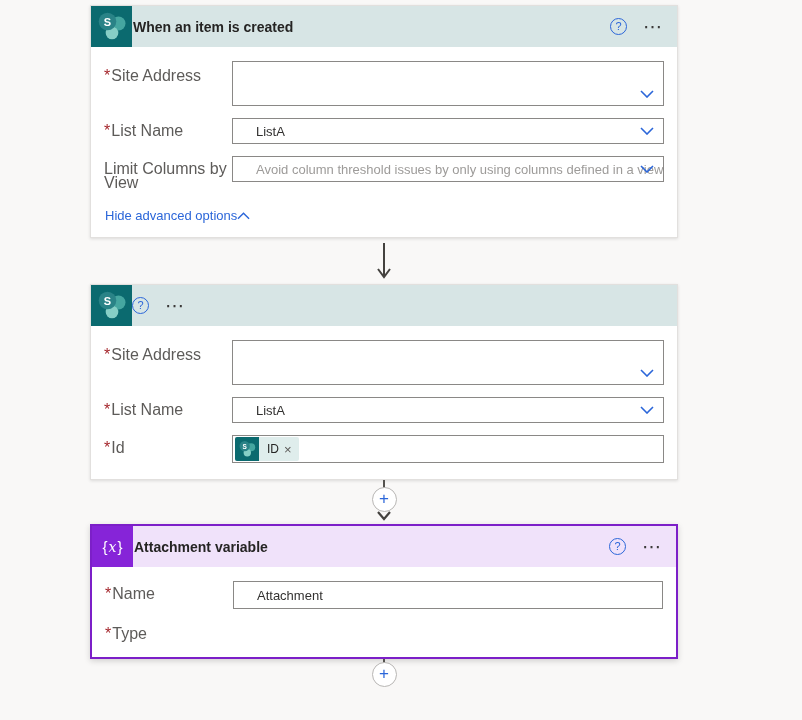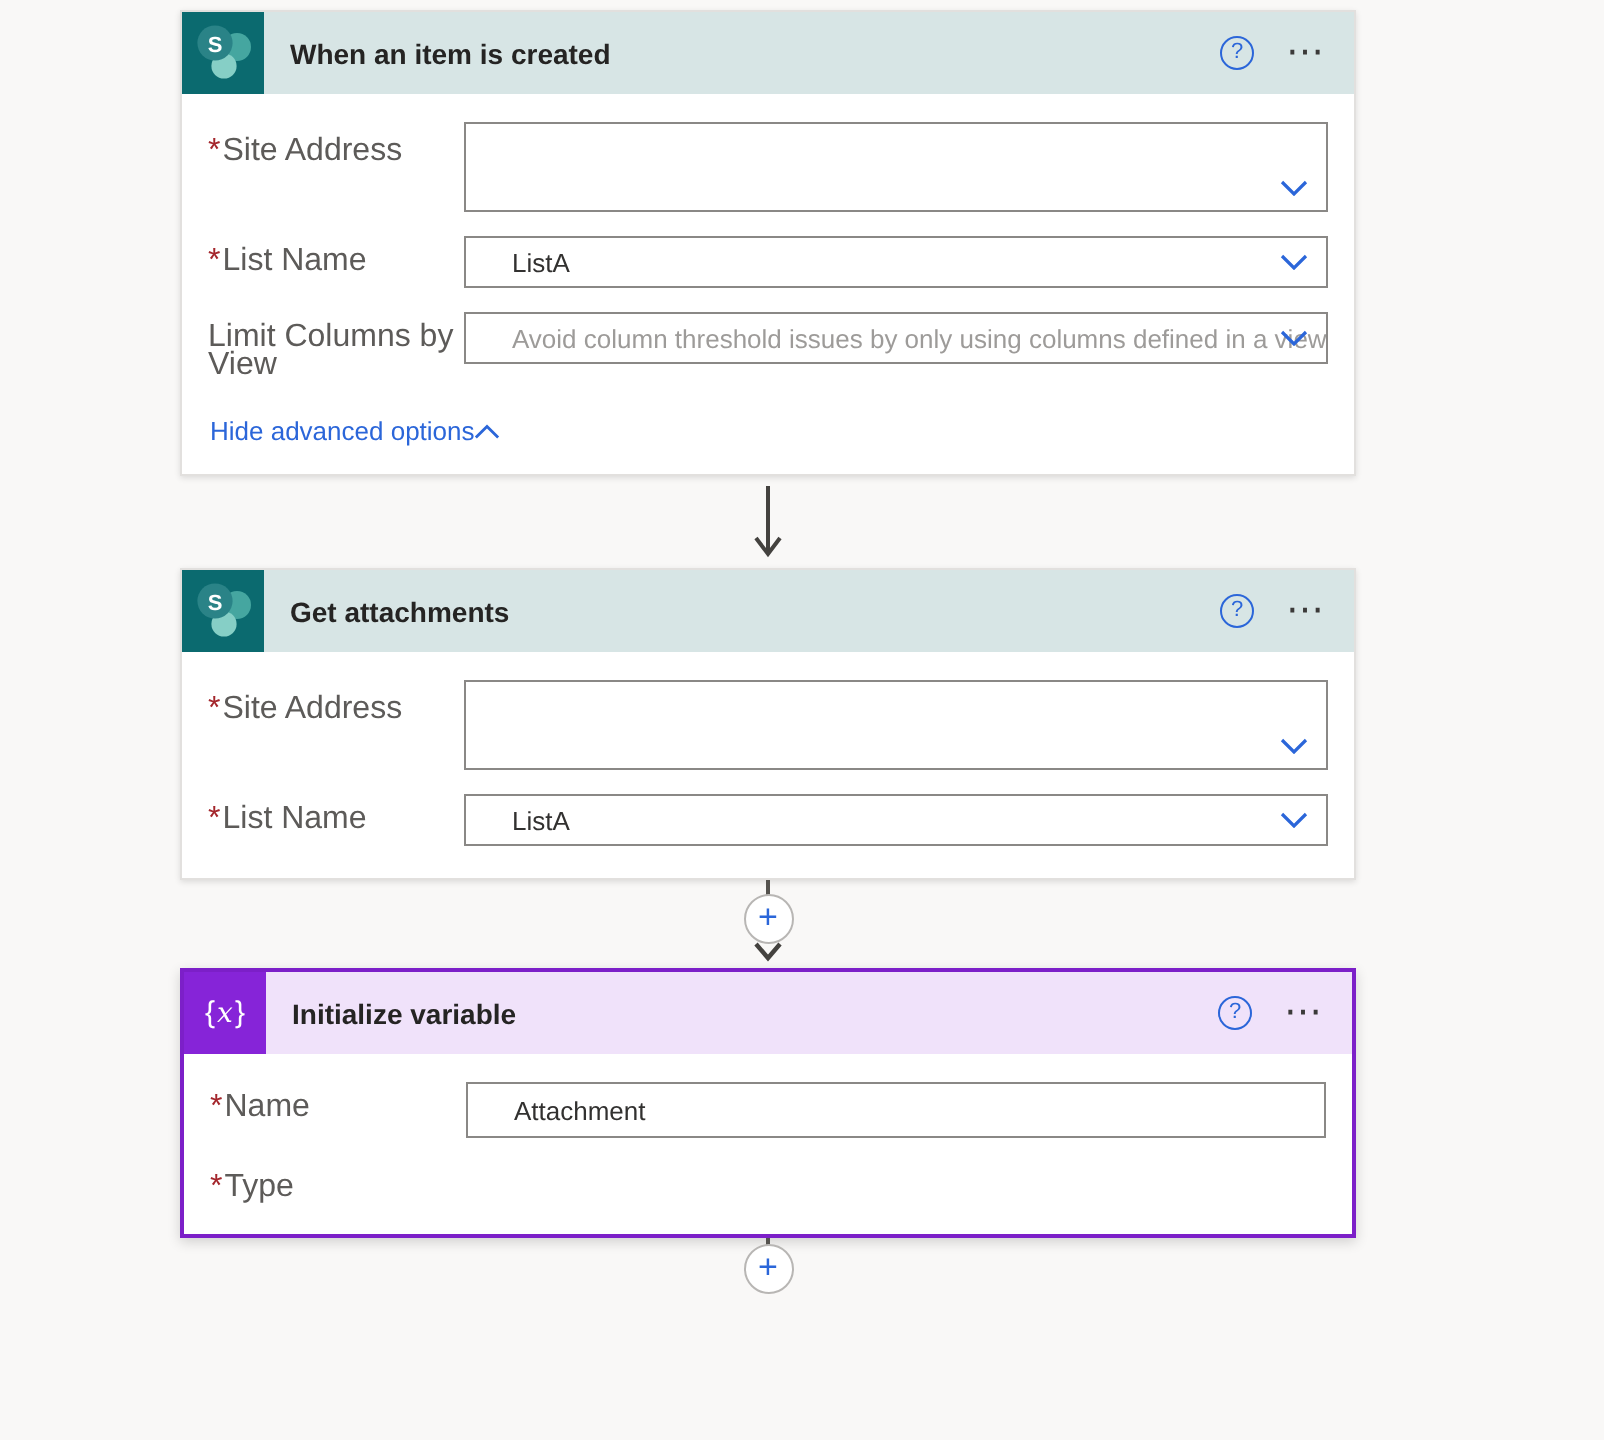--- a/index.html
+++ b/index.html
@@ -25,21 +25,21 @@
   .card.sp .card-header { background:#d7e5e5; }
   .card.var .card-header { background:#f0e2fa; }
   .card-icon {
     width:41px; height:41px; flex:none;
     display:flex; align-items:center; justify-content:center;
   }
   .var-icon-box { width:41px; height:41px; background:#8624d8;
     display:flex; align-items:center; justify-content:center;
     color:#fff; font-size:15px; }
   .var-icon-box .vx { font-family:"DejaVu Serif", serif; font-style:italic; font-size:14px; padding:0 1px; }
-  .card-title { margin-left:13px; flex:1; font-size:14px; font-weight:600; color:#252423; }
+  .card-title { margin-left:1px; flex:1; font-size:14px; font-weight:600; color:#252423; }
   .help-icon {
     width:17px; height:17px; border:1px solid #2b66d9; border-radius:50%;
     color:#2b66d9; font-size:11px; line-height:15px; text-align:center;
     margin-right:16px; cursor:pointer; flex:none;
   }
   .menu-icon { color:#3b3a39; font-size:19px; letter-spacing:2px; margin-right:13px; cursor:pointer; line-height:10px; }
   .card-body { padding:14px 13px 12px 13px; }
   
   .field-row { display:flex; align-items:flex-start; margin-bottom:12px; }
   .field-row:last-child { margin-bottom:4px; }
@@ -156,21 +156,20 @@
     <div class="card-header">
       <span class="card-icon">
         <svg width="41" height="41" viewBox="0 0 41 41">
             <rect width="41" height="41" fill="#0b6a6f"></rect>
             <circle cx="27.5" cy="17.5" r="7" fill="#45a6a0"></circle>
             <circle cx="21" cy="27" r="6.3" fill="#86cfc6"></circle>
             <circle cx="16.5" cy="15.5" r="8.8" fill="#2a8387"></circle>
             <text x="16.5" y="19.8" font-size="11" font-weight="bold" fill="#ffffff" text-anchor="middle" font-family="Liberation Sans, sans-serif">S</text>
           </svg>
       </span>
-      <span class="card-title">Get attachments</span>
       <span class="help-icon">?</span>
       <span class="menu-icon">⋯</span>
     </div>
     <div class="card-body">
       <div class="field-row tall">
         <div class="field-label"><span class="req">*</span><span>Site Address</span></div>
         <div class="field-input tall">
           <span></span>
           <span class="chev">
               <svg width="14" height="8" viewBox="0 0 14 8">
@@ -181,20 +180,38 @@
       </div>
       <div class="field-row">
         <div class="field-label"><span class="req">*</span><span>List Name</span></div>
         <div class="field-input">
           <span>ListA</span>
           <span class="chev">
               <svg width="14" height="8" viewBox="0 0 14 8">
                 <path d="M1 1 L7 7 L13 1" fill="none" stroke="#2b66d9" stroke-width="1.6"></path>
               </svg>
             </span>
+        </div>
+      </div>
+      <div class="field-row">
+        <div class="field-label"><span class="req">*</span><span>Id</span></div>
+        <div class="field-input" style="min-height:28px; padding-left:2px;">
+          <span class="token-pill">
+            <span class="tk-icon">
+              <svg width="24" height="24" viewBox="0 0 41 41">
+                  <rect width="41" height="41" fill="#0b6a6f"></rect>
+                  <circle cx="27.5" cy="17.5" r="7" fill="#45a6a0"></circle>
+                  <circle cx="21" cy="27" r="6.3" fill="#86cfc6"></circle>
+                  <circle cx="16.5" cy="15.5" r="8.8" fill="#2a8387"></circle>
+                  <text x="16.5" y="19.8" font-size="11" font-weight="bold" fill="#ffffff" text-anchor="middle" font-family="Liberation Sans, sans-serif">S</text>
+                </svg>
+            </span>
+            <span class="tk-label">ID</span>
+            <span class="tk-x">×</span>
+          </span>
         </div>
       </div>
     </div>
   </div>
 
   <div class="connector-plus">
     <div class="vline"></div>
     <div class="plus-circle">+</div>
     <svg class="arrowhead" width="16" height="11" viewBox="0 0 16 11">
         <polyline points="2,2 8,9 14,2" fill="none" stroke="#44423f" stroke-width="2.2"></polyline>
@@ -203,21 +220,21 @@
 
   <div class="card var selected">
     <div class="card-header">
       <span class="card-icon">
         <span class="var-icon-box">
             <span>{</span>
             <span class="vx">x</span>
             <span>}</span>
           </span>
       </span>
-      <span class="card-title">Initialize variable</span>
+      <span class="card-title">Attachment variable</span>
       <span class="help-icon">?</span>
       <span class="menu-icon">⋯</span>
     </div>
     <div class="card-body">
       <div class="field-row">
         <div class="field-label"><span class="req">*</span><span>Name</span></div>
         <div class="field-input" style="min-height:28px;">
           <span>Attachment</span>
         </div>
       </div>

